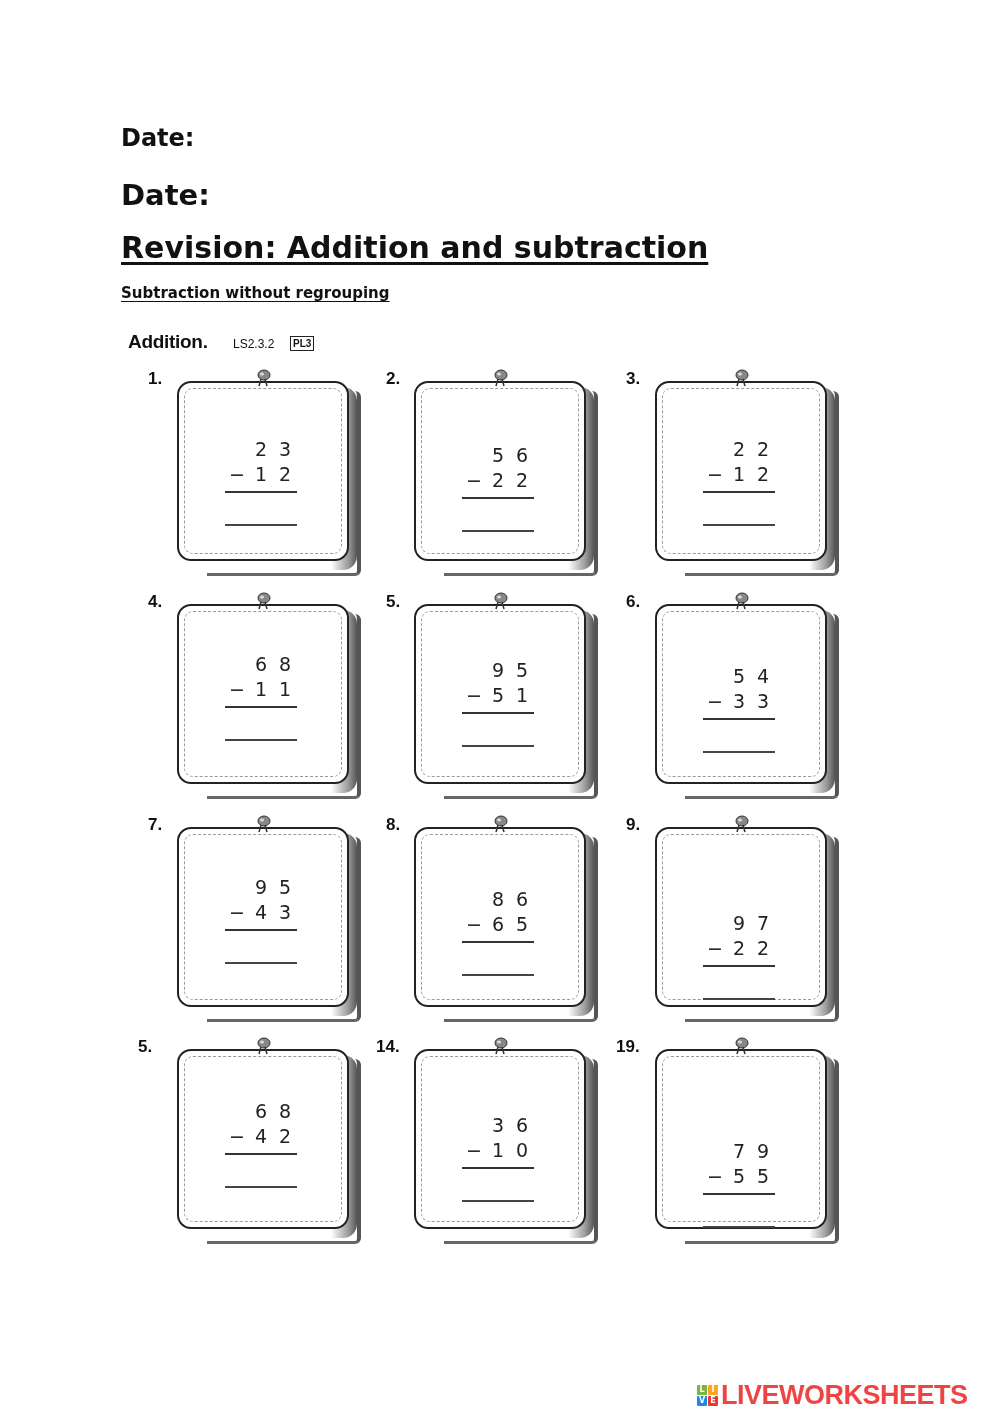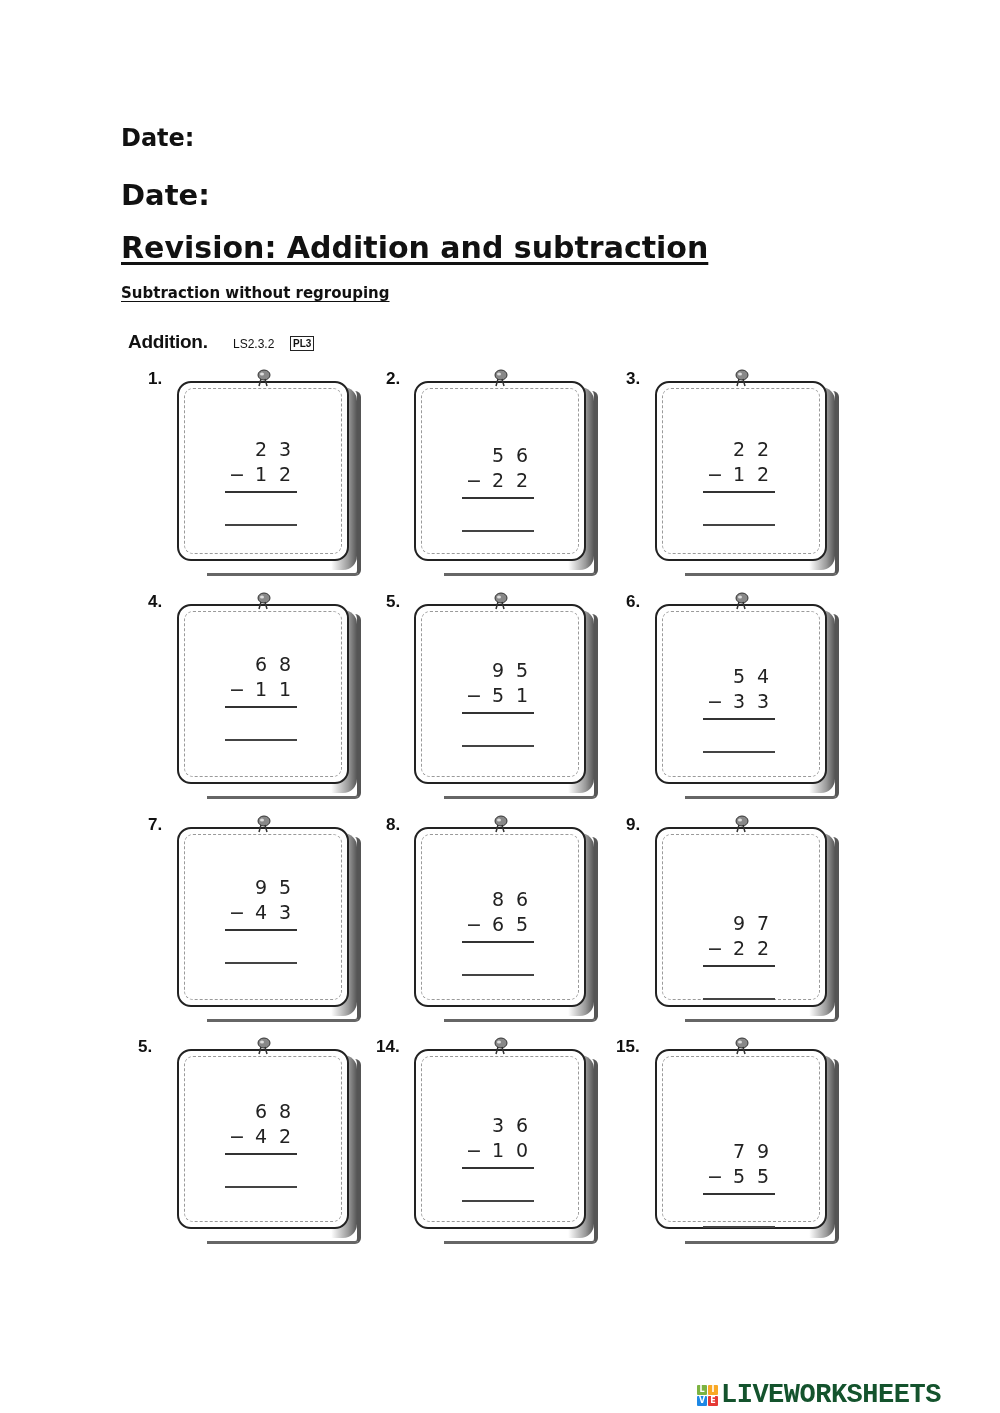--- a/index.html
+++ b/index.html
@@ -21,21 +21,21 @@
   .card .pin { position:absolute; left:78px; top:-12px; width:16px; height:18px; }
   .prob { position:absolute; left:48px; width:72px; font-family:"DejaVu Sans", sans-serif; font-size:19px; color:#222; }
   .row { display:flex; justify-content:flex-end; height:25px; line-height:25px; }
   .row .d { width:24px; text-align:center; }
   .row .op { width:24px; text-align:center; }
   .line1 { height:2px; background:#333; margin-top:4px; }
   .line2 { height:2px; background:#444; margin-top:31px; }
   .logo { position:absolute; left:697px; top:1380px; display:flex; align-items:center; }
   .tiles { display:grid; grid-template-columns:10px 10px; grid-template-rows:10px 10px; gap:1px; margin-right:3px; }
   .tile { font-size:8px; font-weight:bold; color:#fff; text-align:center; line-height:10px; font-family:"DejaVu Sans", sans-serif; border-radius:1px; }
-  .brand { font-family:Liberation Mono, monospace; font-weight:bold; font-size:27px; color:#14532d; letter-spacing:-0.5px; }
+  .brand { font-family:Liberation Sans, sans-serif; font-weight:bold; font-size:27px; color:#ef4444; letter-spacing:-0.5px; }
 </style>
 </head>
 <body>
 
 <div class="hdr name-lbl">Date:</div>
 <div class="hdr date-lbl">Date:</div>
 <div class="hdr title">Revision: Addition and subtraction</div>
 <div class="hdr subtitle">Subtraction without regrouping</div>
 
 <div class="instr">Addition.</div>
@@ -322,21 +322,21 @@
         </div>
         <div class="row">
           <span class="op">−</span>
           <span class="d">1</span>
           <span class="d">0</span>
         </div>
         <div class="line1"></div>
         <div class="line2"></div>
       </div>
     </div>
-    <div class="qnum" style="left: 616px; top: 1037px;">15.</div>
+    <div class="qnum" style="left: 616px; top: 1037px;">19.</div>
     <div class="card" style="left: 655px; top: 1049px;">
       <div class="shadow"></div>
       <div class="shadow2"></div>
       <div class="paper">
         <div class="stitch"></div>
       </div>
       <svg class="pin" viewBox="0 0 16 18">
         <ellipse cx="9" cy="6" rx="6" ry="5" fill="#888" stroke="#333" stroke-width="1"></ellipse>
         <ellipse cx="7" cy="5" rx="2" ry="1.5" fill="#ddd"></ellipse>
         <path d="M6 10 L4 17 M10 10 L12 17" stroke="#333" stroke-width="1.5"></path>

